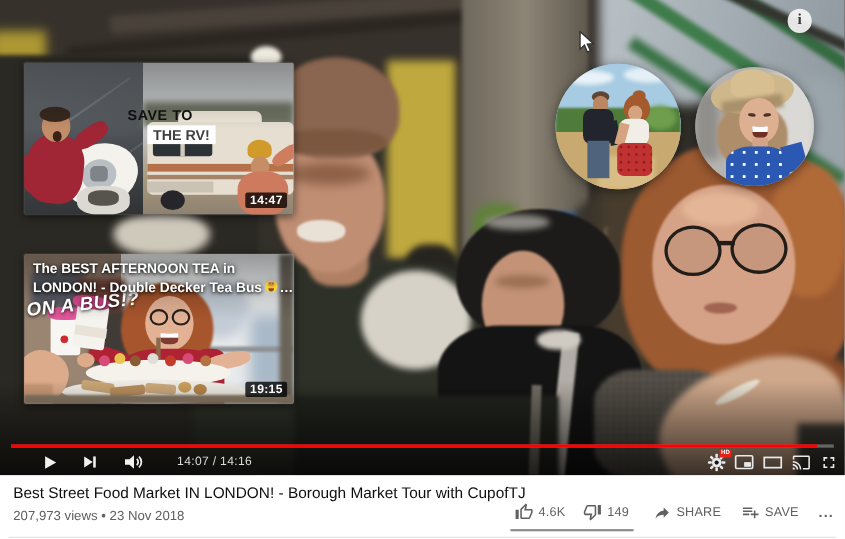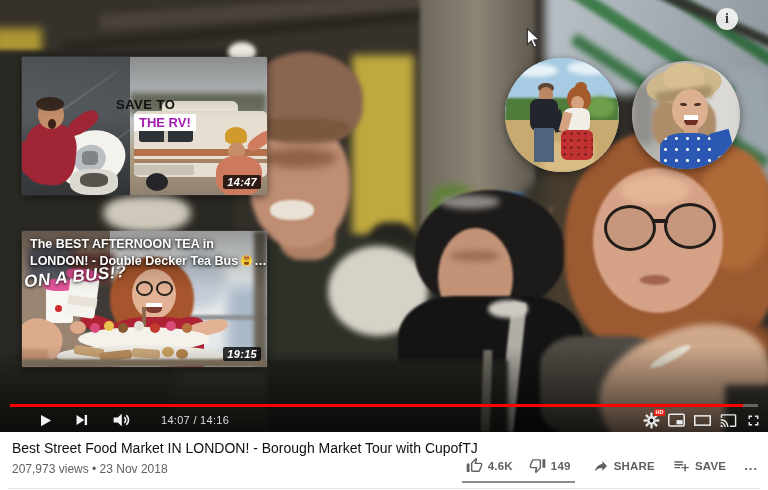--- a/index.html
+++ b/index.html
@@ -10,24 +10,24 @@
   .scene{position:absolute;inset:0;}
   .blob{position:absolute;}
   
   .endcard{position:absolute;width:245px;overflow:hidden;border-radius:2px;
            box-shadow:0 2px 8px rgba(0,0,0,.55), 0 0 0 1px rgba(255,255,255,.10);cursor:pointer;}
   .card1{left:22px;top:57px;height:138px;background:#555;}
   .card2{left:22px;top:231px;height:136px;background:#9a8573;}
   .card-title{position:absolute;left:8px;top:5px;right:4px;color:#fff;font-size:12.5px;line-height:17px;
               font-weight:700;text-shadow:0 1px 3px rgba(0,0,0,.95), 0 0 6px rgba(0,0,0,.6);white-space:nowrap;z-index:6;}
   .duration{position:absolute;right:6px;bottom:6px;background:rgba(0,0,0,.78);color:#fff;
-            font-size:11px;font-weight:700;padding:1px 4px;border-radius:2px;z-index:6;letter-spacing:.3px;font-style:italic;}
+            font-size:11px;font-weight:700;padding:1px 4px;border-radius:2px;z-index:6;letter-spacing:.3px;}
   .thumbtext-backto{position:absolute;left:94px;top:40px;font-size:13px;font-weight:900;color:#101010;
             letter-spacing:.5px;z-index:4;}
-  .thumbtext-therv{position:absolute;left:112px;top:57px;background:#fff;color:#a21caf;font-size:13px;
+  .thumbtext-therv{position:absolute;left:112px;top:57px;background:#fff;color:#404040;font-size:13px;
             font-weight:900;padding:1px 5px;z-index:4;}
   .thumbtext-onabus{position:absolute;left:2px;top:36px;transform:rotate(-6deg);font-size:17px;font-style:italic;
             font-weight:900;color:#fff;letter-spacing:.5px;text-shadow:0 1px 3px rgba(0,0,0,.85);z-index:5;white-space:nowrap;}
   .emoji{display:inline-block;width:11px;height:11px;border-radius:50%;position:relative;vertical-align:-1px;
          margin:0 2px 0 3px;background:radial-gradient(circle at 50% 38%, #ffd93b 65%, #f0ae26);}
   .emoji::before{content:"\2665 \2665";position:absolute;top:0;left:0;right:0;text-align:center;
          font-size:4.5px;color:#d23b68;line-height:6px;}
   .emoji::after{content:"";position:absolute;left:3px;bottom:1.5px;width:5px;height:3px;background:#8a4a1a;
          border-radius:0 0 4px 4px;}
   
@@ -47,21 +47,21 @@
   .cbtn{display:flex;align-items:center;justify-content:center;cursor:pointer;position:relative;}
   .time{color:#ddd;font-size:11px;letter-spacing:.3px;margin-left:8px;white-space:nowrap;}
   .hd{position:absolute;top:-3px;right:-5px;background:#e62117;color:#fff;font-size:5.5px;font-weight:700;
       padding:1px 1.5px;border-radius:1px;line-height:5px;}
   .cursor{position:absolute;left:526px;top:28px;z-index:9;}
   
   .below{position:absolute;left:0;top:432px;width:768px;height:58px;background:#fff;}
   .vtitle{position:absolute;left:12px;top:8px;font-size:14px;color:#0f0f0f;white-space:nowrap;}
   .vmeta{position:absolute;left:12px;top:30px;font-size:12px;color:#606060;}
   .actions{position:absolute;right:10px;top:25px;display:flex;align-items:center;gap:18px;color:#606060;}
-  .act{display:flex;align-items:center;gap:5px;font-size:11.5px;font-weight:700;cursor:pointer;letter-spacing:.2px;}
+  .act{display:flex;align-items:center;gap:5px;font-size:11.5px;font-weight:400;cursor:pointer;letter-spacing:.2px;}
   .rate-group{display:flex;align-items:center;gap:16px;position:relative;padding:0 4px;}
   .sentiment{position:absolute;left:0;right:0;bottom:-9px;height:2px;background:#8c8c8c;}
   .more{font-size:13px;font-weight:700;letter-spacing:1px;cursor:pointer;color:#606060;}
   .divider{position:absolute;left:8px;right:8px;bottom:1px;height:1px;background:#e2e2e2;}
 </style>
 </head>
 <body>
 
 <div class="stage">
 

